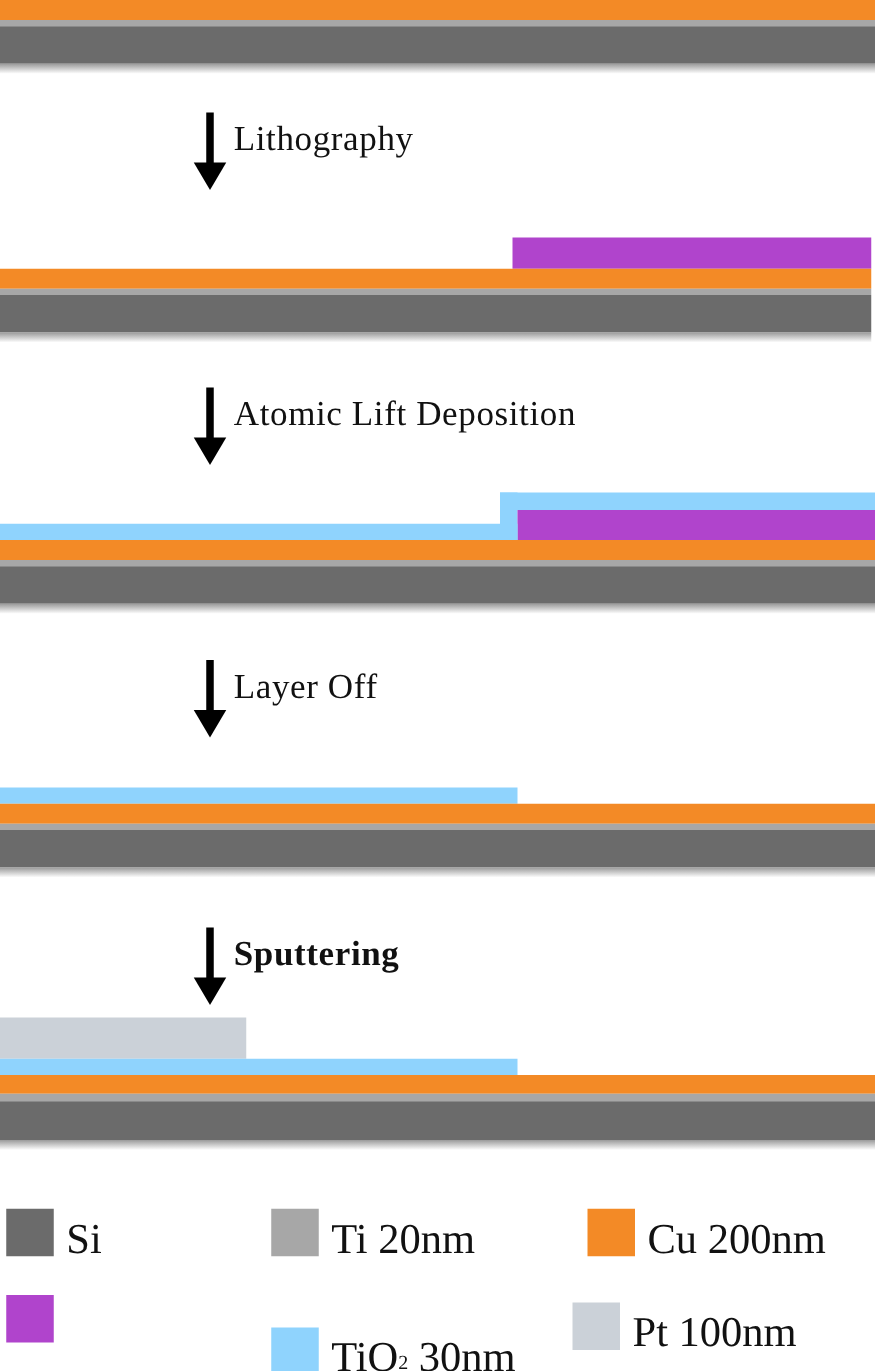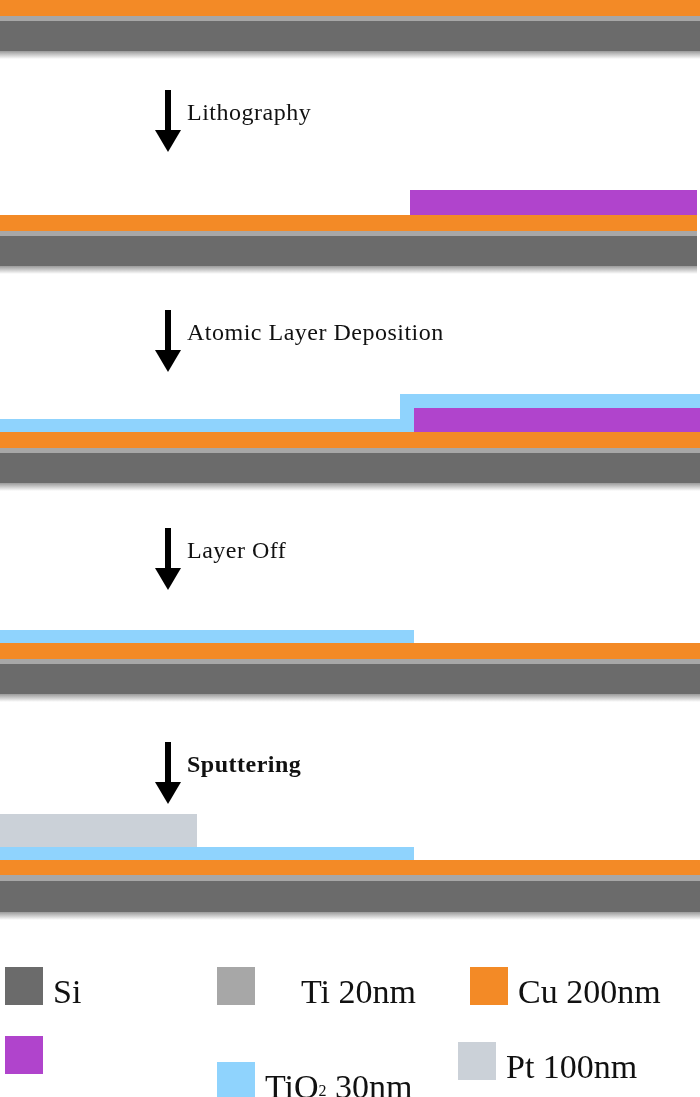--- a/index.html
+++ b/index.html
@@ -9,21 +9,21 @@
   .si::after{content:"";position:absolute;left:0;right:0;bottom:-8px;height:8px;background:linear-gradient(#9a9a9a,#ffffff);}
   .ti{background:#a7a7a7;}
   .cu{background:#f38a26;}
   .resist{background:#b044cc;}
   .tio2{background:#8fd3fd;}
   .pt{background:#cbd1d8;}
   .step{position:absolute;display:flex;align-items:center;}
   .arrow{width:26px;height:64px;position:relative;}
   .arrow .shaft{position:absolute;left:10px;top:0;width:6px;height:44px;background:#000;}
   .arrow .head{position:absolute;left:0;top:40px;width:0;height:0;border-left:13px solid transparent;border-right:13px solid transparent;border-top:22px solid #000;}
-  .step-label{font-size:24px;color:#111;margin-left:6px;margin-top:-20px;letter-spacing:0.5px;}
+  .step-label{font-size:28px;color:#111;margin-left:6px;margin-top:-20px;letter-spacing:0.5px;}
   .legend-item{position:absolute;display:flex;align-items:center;}
   .swatch{width:38px;height:38px;}
   .legend-label{font-size:34px;color:#111;margin-left:10px;margin-top:12px;}
   sub{font-size:16px;vertical-align:baseline;position:relative;top:-2px;}
 </style>
 </head>
 <body>
 
 <div>
   <div class="layer cu" style="left:0;top:0;width:700px;height:16px;"></div>
@@ -44,21 +44,21 @@
   <div class="layer cu" style="left:0;top:215px;width:697px;height:16px;"></div>
   <div class="layer ti" style="left:0;top:231px;width:697px;height:5px;"></div>
   <div class="layer si" style="left:0;top:236px;width:697px;height:30px;"></div>
 </div>
 
 <div class="step" style="left:155px;top:310px;">
   <div class="arrow">
       <div class="shaft"></div>
       <div class="head"></div>
     </div>
-  <span class="step-label">Atomic Layer Deposition</span>
+  <span class="step-label">Atomic Lift Deposition</span>
 </div>
 
 <div>
   <div class="layer tio2" style="left:400px;top:394px;width:300px;height:14px;"></div>
   <div class="layer tio2" style="left:400px;top:394px;width:14px;height:38px;"></div>
   <div class="layer resist" style="left:414px;top:408px;width:286px;height:24px;"></div>
   <div class="layer tio2" style="left:0;top:419px;width:414px;height:13px;"></div>
   <div class="layer cu" style="left:0;top:432px;width:700px;height:16px;"></div>
   <div class="layer ti" style="left:0;top:448px;width:700px;height:5px;"></div>
   <div class="layer si" style="left:0;top:453px;width:700px;height:30px;"></div>
@@ -93,21 +93,21 @@
   <div class="layer cu" style="left:0;top:860px;width:700px;height:15px;"></div>
   <div class="layer ti" style="left:0;top:875px;width:700px;height:6px;"></div>
   <div class="layer si" style="left:0;top:881px;width:700px;height:31px;"></div>
 </div>
 
 <div>
   <div class="legend-item" style="left:5px;top:961px;">
     <div class="swatch si-sw" style="background:#6b6b6b;"></div>
     <span class="legend-label">Si</span>
   </div>
-  <div class="legend-item" style="left:217px;top:961px;gap:36px;">
+  <div class="legend-item" style="left:217px;top:961px;">
     <div class="swatch" style="background:#a7a7a7;"></div>
     <span class="legend-label">Ti 20nm</span>
   </div>
   <div class="legend-item" style="left:458px;top:961px;padding-left:12px;">
     <div class="swatch" style="background:#f38a26;"></div>
     <span class="legend-label">Cu 200nm</span>
   </div>
   <div class="legend-item" style="left:5px;top:1036px;">
     <div class="swatch" style="background:#b044cc;"></div>
   </div>

